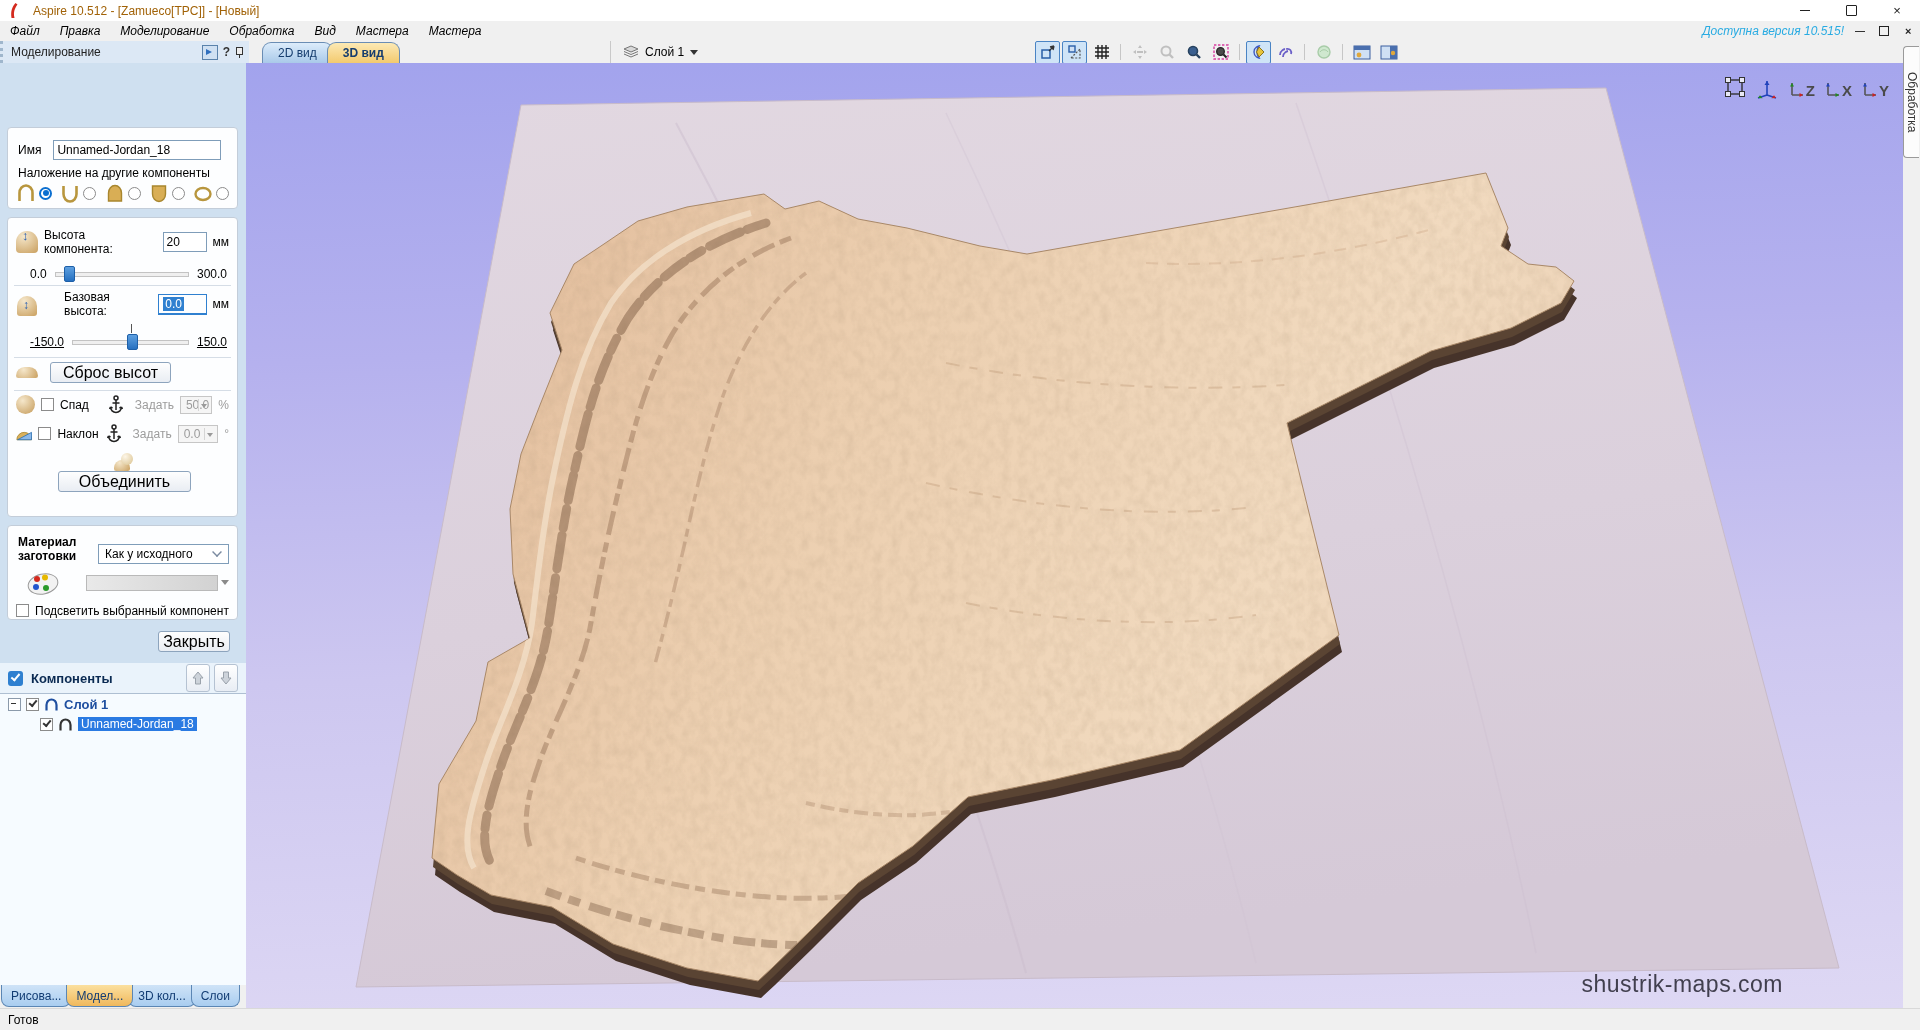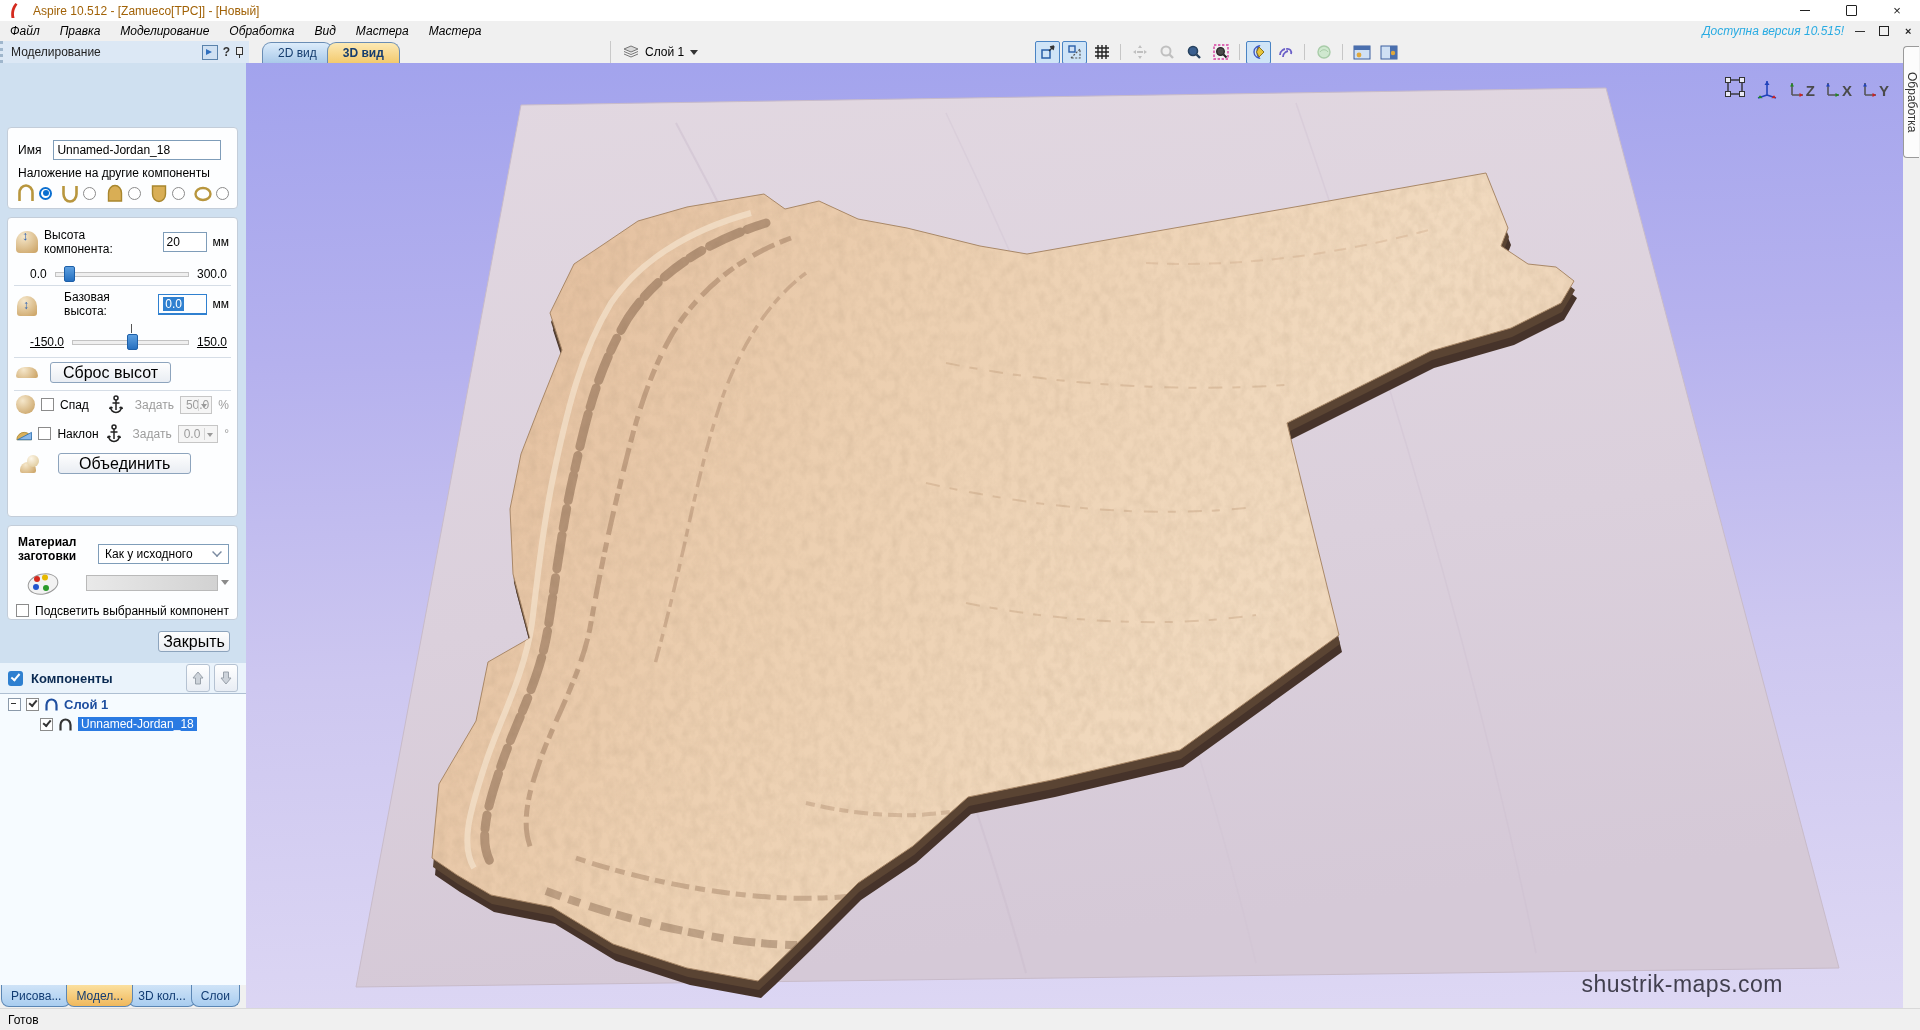--- a/index.html
+++ b/index.html
@@ -357,21 +357,21 @@
       <svg class="anchor-svg" width="14" height="19" viewBox="0 0 14 19" style="margin-left:2px">
         <circle cx="7" cy="3" r="2" fill="none" stroke="#222" stroke-width="1.5"></circle>
         <path d="M7 5 V15 M3.5 8 H10.5 M1.5 12 A5.5 5.5 0 0 0 12.5 12 M1.5 12 l-1 2 M1.5 12 l2 1 M12.5 12 l1 2 M12.5 12 l-2 1" stroke="#222" stroke-width="1.5" fill="none"></path>
       </svg>
       <span class="graytxt" style="margin-left:6px">Задать</span>
       <div class="spin">
           <span>0.0</span>
         </div>
       <span class="graytxt">°</span>
     </div>
-    <div class="row" style="margin:10px 8px 0 12px;gap:16px;">
+    <div class="row" style="margin:10px 8px 0 12px;flex-direction:column;">
       <div style="position:relative;width:22px;height:18px;flex:none">
         <div class="dome" style="position:absolute;left:0;bottom:0;width:16px;height:11px;"></div>
         <div style="position:absolute;left:7px;top:0;width:12px;height:12px;border-radius:50%;background:radial-gradient(circle at 35% 30%,#fdf6e8,#d9c18c);"></div>
       </div>
       <button class="btn" style="padding:0 20px">Объединить</button>
     </div>
   </div>
 
   <div class="gbox" style="top:462px;height:95px;">
     <div class="row" style="margin:10px 8px 0 10px;gap:8px;align-items:flex-end;">

